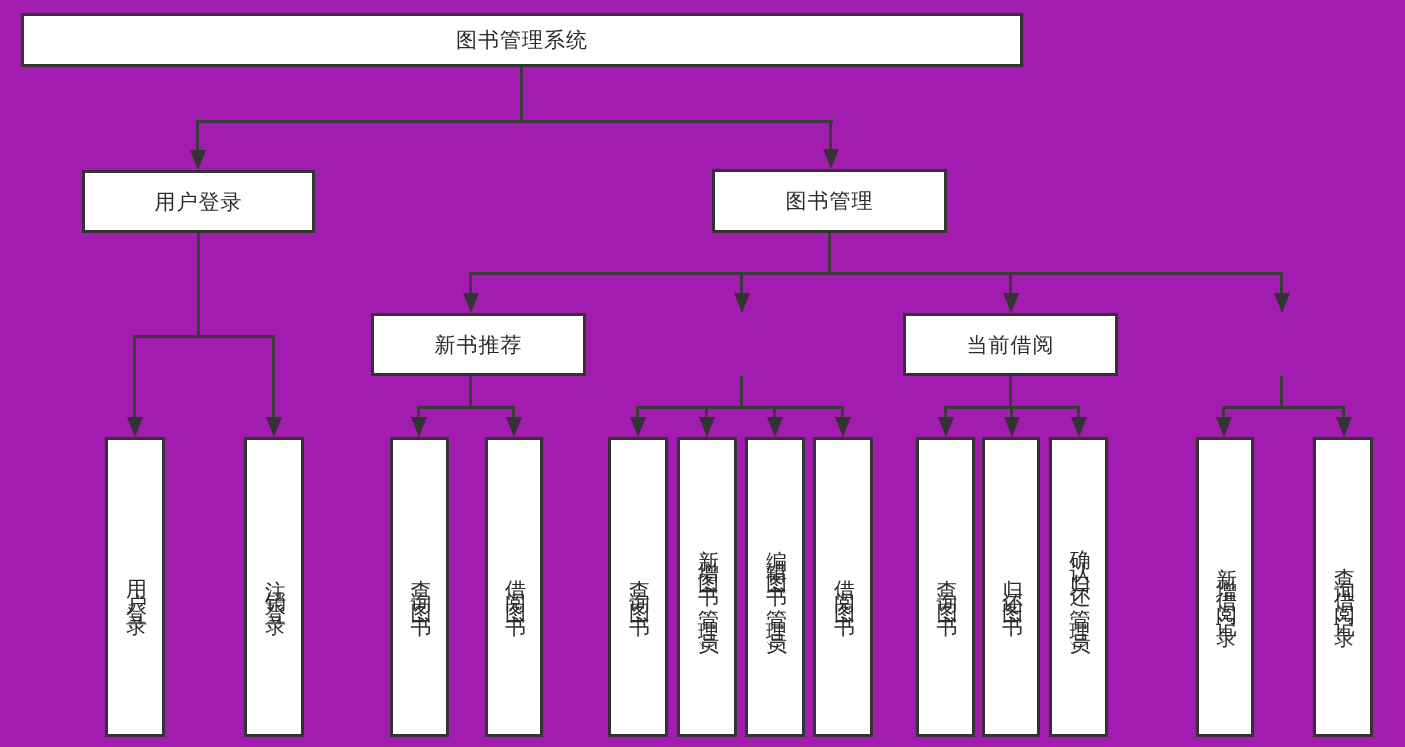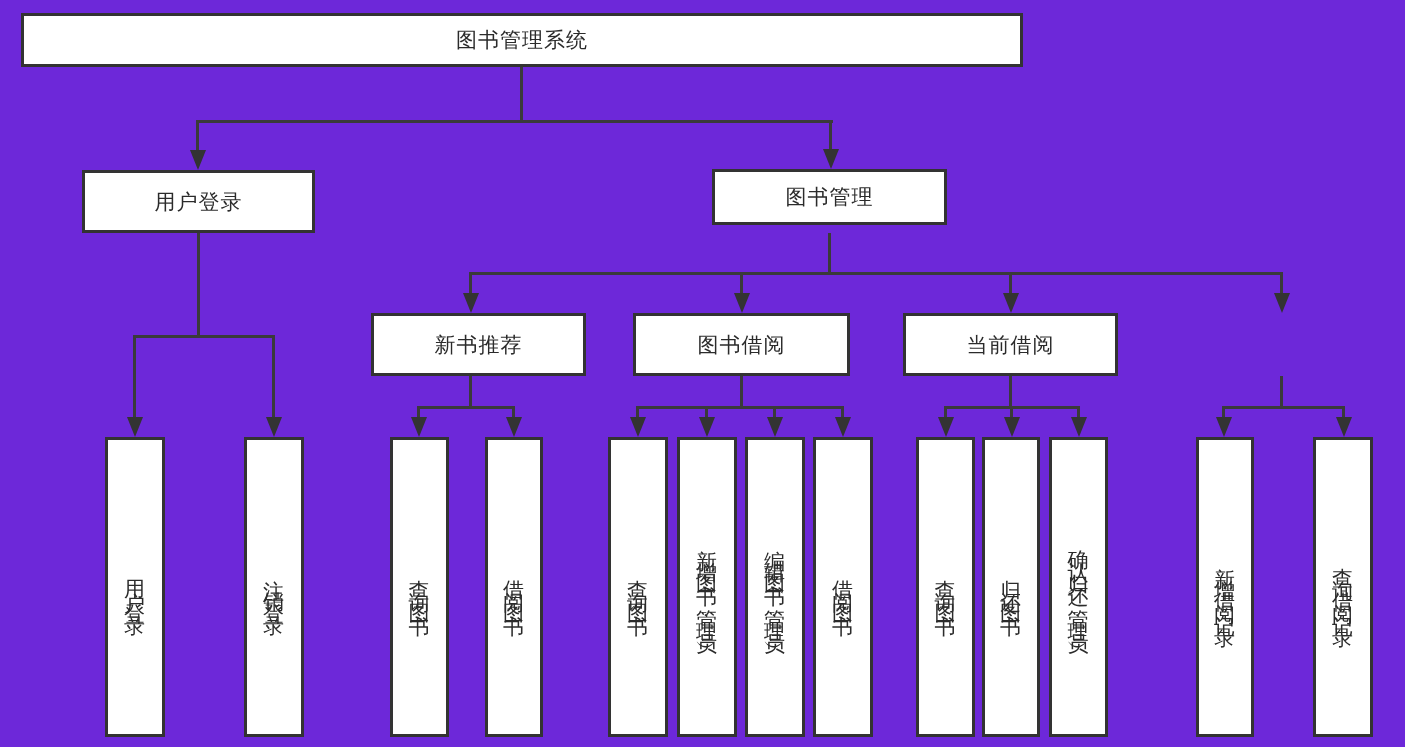--- a/index.html
+++ b/index.html
@@ -1,18 +1,18 @@
 <!DOCTYPE html>
 <html><head>
 <meta charset="utf-8">
 <style>
   html,body{margin:0;padding:0;background:#ffffff;}
   #canvas{
-    position:relative;width:1405px;height:747px;background:#6d28d9;overflow:hidden;
-    font-family:Liberation Sans, sans-serif;
+    position:relative;width:1405px;height:747px;background:#a21caf;overflow:hidden;
+    font-family:Liberation Mono, monospace;
   }
   .node{
     position:absolute;box-sizing:border-box;border:3px solid #333333;background:#ffffff;
     display:flex;align-items:center;justify-content:center;
     font-size:21px;color:#2b2b2b;letter-spacing:1px;
   }
   .leaf{
     position:absolute;box-sizing:border-box;border:3px solid #333333;background:#ffffff;
     top:437px;height:300px;
     display:flex;align-items:center;justify-content:center;
@@ -47,21 +47,21 @@
   <div class="vline" style="left:520px;top:67px;height:55px;"></div>
   <div class="hline" style="left:196px;top:120px;width:637px;"></div>
   <div class="vline" style="left:196px;top:120px;height:34px;"></div>
   <div class="arrow" style="left:190px;top:150px;"></div>
   <div class="vline" style="left:829px;top:120px;height:34px;"></div>
   <div class="arrow" style="left:823px;top:149px;"></div>
 
   <div class="node" style="left:82px;top:170px;width:233px;height:63px;">
     <span>用户登录</span>
   </div>
-  <div class="node" style="left:712px;top:169px;width:235px;height:56px;">
+  <div class="node" style="left:712px;top:169px;width:235px;height:64px;">
     <span>图书管理</span>
   </div>
 
   <div class="vline" style="left:197px;top:233px;height:104px;"></div>
   <div class="hline" style="left:133px;top:335px;width:142px;"></div>
   <div class="vline" style="left:133px;top:335px;height:85px;"></div>
   <div class="arrow" style="left:127px;top:417px;"></div>
   <div class="vline" style="left:272px;top:335px;height:85px;"></div>
   <div class="arrow" style="left:266px;top:417px;"></div>
 
@@ -71,23 +71,20 @@
   <div class="arrow" style="left:463px;top:293px;"></div>
   <div class="vline" style="left:740px;top:272px;height:24px;"></div>
   <div class="arrow" style="left:734px;top:293px;"></div>
   <div class="vline" style="left:1009px;top:272px;height:24px;"></div>
   <div class="arrow" style="left:1003px;top:293px;"></div>
   <div class="vline" style="left:1280px;top:272px;height:24px;"></div>
   <div class="arrow" style="left:1274px;top:293px;"></div>
 
   <div class="node" style="left:363px;top:313px;width:215px;height:63px;margin-left:8px;">
     <span>新书推荐</span>
-  </div>
-  <div class="node" style="left:633px;top:313px;width:217px;height:63px;">
-    <span>图书借阅</span>
   </div>
   <div class="node" style="left:903px;top:313px;width:215px;height:63px;">
     <span>当前借阅</span>
   </div>
 
   <div class="vline" style="left:469px;top:376px;height:32px;"></div>
   <div class="hline" style="left:417px;top:406px;width:98px;"></div>
   <div class="vline" style="left:417px;top:406px;height:14px;"></div>
   <div class="arrow" style="left:411px;top:417px;"></div>
   <div class="vline" style="left:512px;top:406px;height:14px;"></div>

